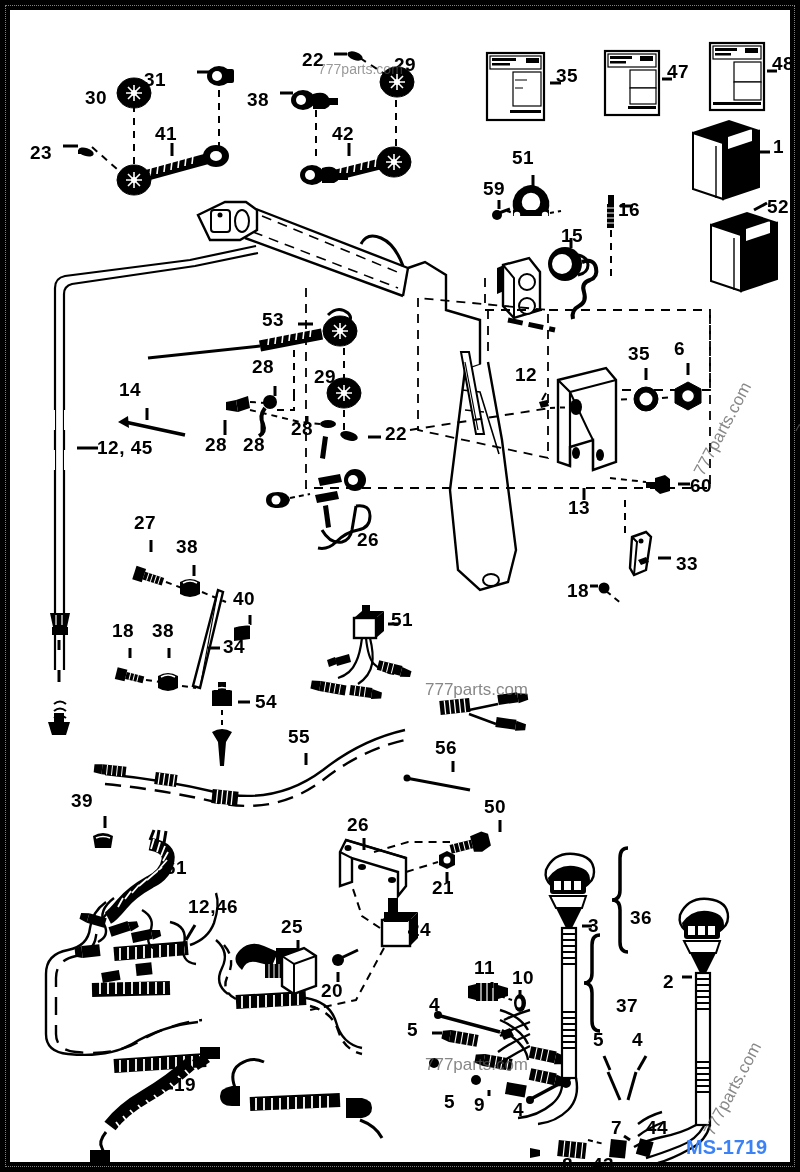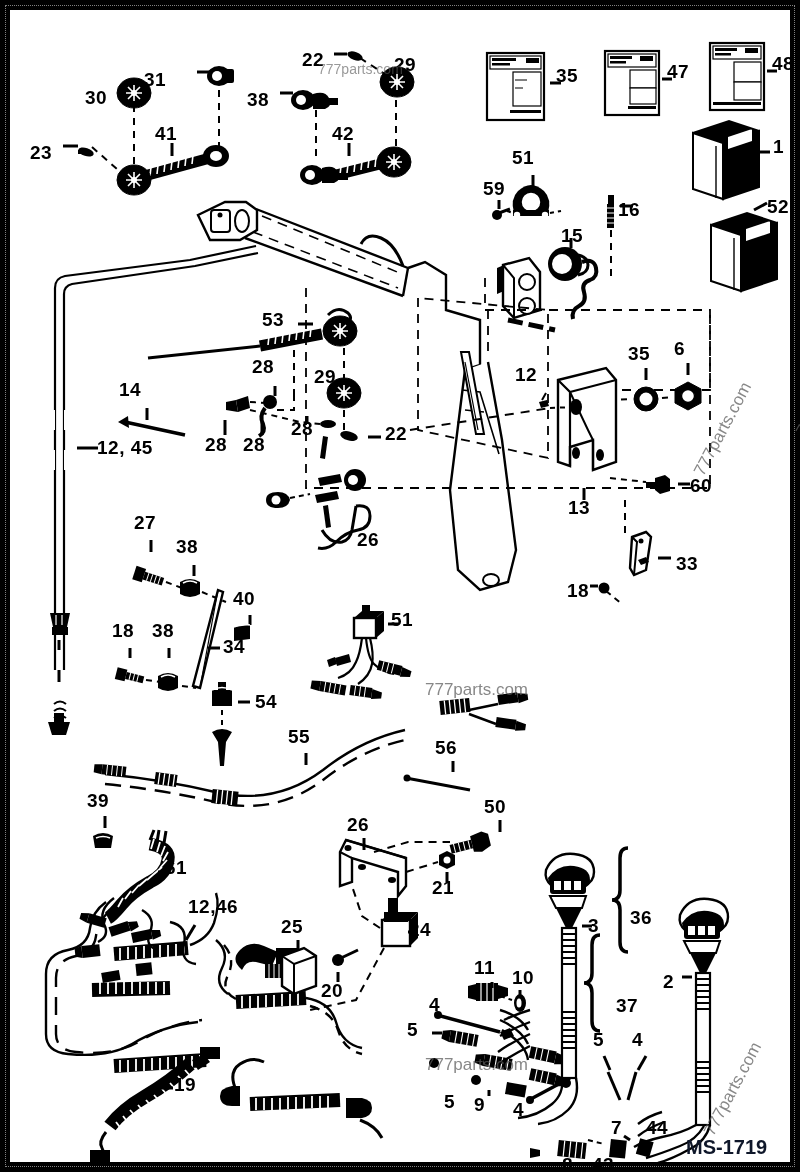--- a/index.html
+++ b/index.html
@@ -26,21 +26,21 @@
   svg.art{position:absolute;left:0;top:0;width:780px;height:1152px;overflow:visible;}
 
   
   .cal{
     position:absolute;font-family:"Liberation Sans",sans-serif;
     font-weight:bold;color:#000;white-space:nowrap;
     font-size:19px;line-height:19px;letter-spacing:.5px;
   }
   .diagid{
     position:absolute;font-family:"Liberation Sans",sans-serif;
-    font-weight:bold;font-size:20px;color:#0f172a;letter-spacing:0px;
+    font-weight:bold;font-size:20px;color:#3b82f6;letter-spacing:0px;
   }
   
   .wm{
     position:absolute;color:#5a5a5a;font-family:"Liberation Sans",sans-serif;
     font-size:17px;opacity:.72;white-space:nowrap;pointer-events:none;
   }
   .wm.small{font-size:14px;opacity:.62;}
   .wm.rot{transform-origin:0 0;}
 </style>
 </head>
@@ -881,21 +881,21 @@
     <div class="cal" style="left:166px;top:527px">38</div>
     <div class="cal" style="left:223px;top:579px">40</div>
     <div class="cal" style="left:102px;top:611px">18</div>
     <div class="cal" style="left:142px;top:611px">38</div>
     <div class="cal" style="left:213px;top:627px">34</div>
     <div class="cal" style="left:347px;top:520px">26</div>
     <div class="cal" style="left:381px;top:600px">51</div>
     <div class="cal" style="left:245px;top:682px">54</div>
     <div class="cal" style="left:278px;top:717px">55</div>
     <div class="cal" style="left:425px;top:728px">56</div>
-    <div class="cal" style="left:77px;top:781px">39</div>
+    <div class="cal" style="left:61px;top:781px">39</div>
     <div class="cal" style="left:155px;top:848px">61</div>
     <div class="cal" style="left:178px;top:887px">12,46</div>
     <div class="cal" style="left:164px;top:1065px">19</div>
     <div class="cal" style="left:271px;top:907px">25</div>
     <div class="cal" style="left:337px;top:805px">26</div>
     <div class="cal" style="left:474px;top:787px">50</div>
     <div class="cal" style="left:422px;top:868px">21</div>
     <div class="cal" style="left:399px;top:910px">24</div>
     <div class="cal" style="left:311px;top:971px">20</div>
     <div class="cal" style="left:464px;top:948px">11</div>

